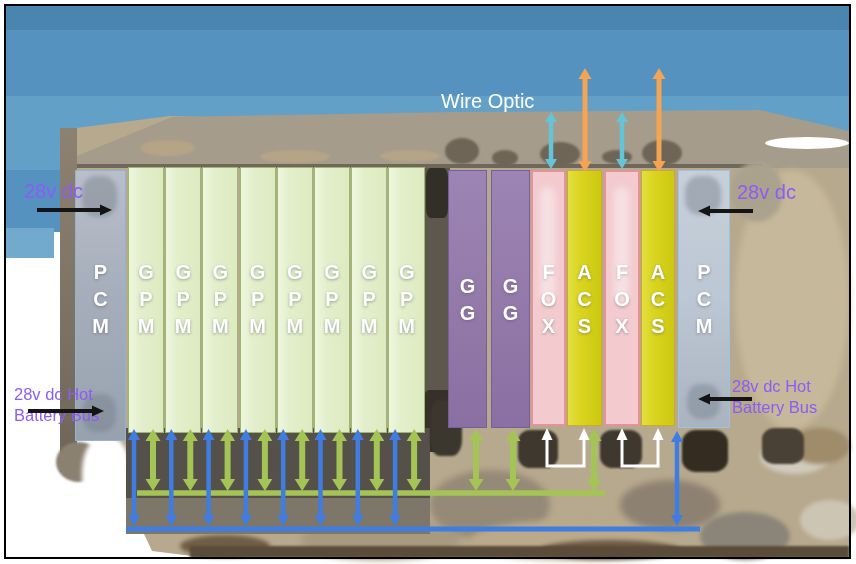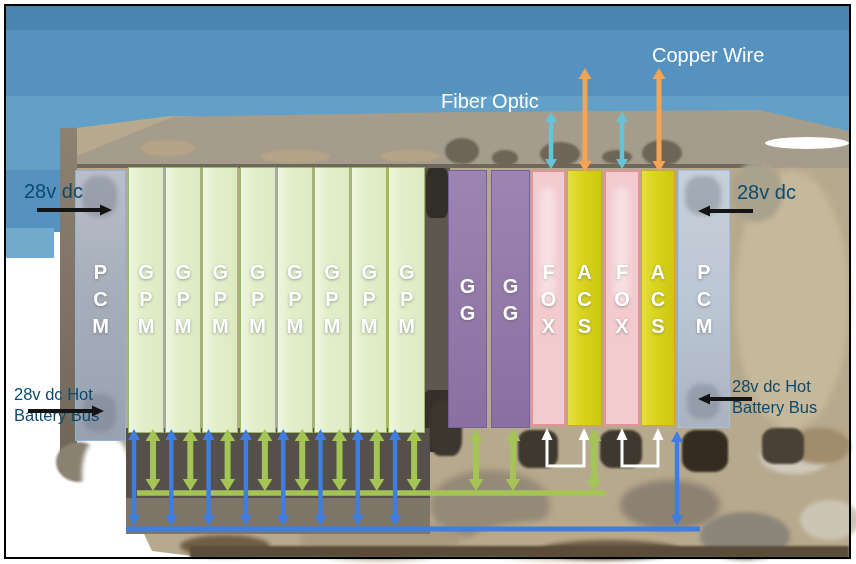--- a/index.html
+++ b/index.html
@@ -22,21 +22,21 @@
        border:1.5px solid #9cb86d;padding-top:91px;}
   .gg{background:linear-gradient(180deg,#9c84b4,#8a70a2);
        border:1.5px solid #74619b;padding-top:102px;}
   .fox{background:#f3cbcf;border:2px solid #e2939c;padding-top:87px;}
   .fox::after{content:"";position:absolute;left:24%;top:6%;width:48%;height:46%;
        background:rgba(255,255,255,.4);border-radius:10px;filter:blur(3px);}
   .acs{background:linear-gradient(90deg,#e4df40,#d9d41e 40%,#ccc812);
        border:1.5px solid #d0a828;padding-top:88px;}
   .lbl{position:absolute;font-size:20px;white-space:pre-line;}
   .lbl-white{color:#fff;}
-  .lbl-black{color:#0c4a6e;}
+  .lbl-black{color:#8b5cf6;}
   .lbl-small{font-size:16.5px;line-height:21px;margin-top:28px;}
   svg#arrows{position:absolute;left:0;top:0;pointer-events:none;}
   .st-blue{stroke:var(--c-blue);}   .f-blue{fill:var(--c-blue);}
   .st-green{stroke:var(--c-green);} .f-green{fill:var(--c-green);}
   .st-cyan{stroke:var(--c-cyan);}   .f-cyan{fill:var(--c-cyan);}
   .st-orange{stroke:var(--c-orange);}.f-orange{fill:var(--c-orange);}
   .st-white{stroke:var(--c-white);} .f-white{fill:var(--c-white);}
   .st-black{stroke:var(--c-black);} .f-black{fill:var(--c-black);}
   #frame-border{position:absolute;left:4px;top:4px;width:847px;height:555px;
        border:2px solid #000;box-sizing:border-box;pointer-events:none;}
@@ -143,22 +143,21 @@
 O
 X</div>
       <div class="module acs" style="left: 641px; top: 170px; width: 34px; height: 256px;">A
 C
 S</div>
       <div class="module pcm2" style="left: 678px; top: 170px; width: 52px; height: 258px;">P
 C
 M</div>
     </div>
 
-  <div class="lbl lbl-white" style="left:441px;top:90px;">Fiber Optic</div>
-  <div class="lbl lbl-white" style="left:652px;top:44px;">Copper Wire</div>
+  <div class="lbl lbl-white" style="left:441px;top:90px;">Wire Optic</div>
   <div class="lbl lbl-black" style="left:24px;top:180px;">28v dc</div>
   <div class="lbl lbl-black" style="left:737px;top:181px;">28v dc</div>
   <div class="lbl lbl-black lbl-small" style="left:14px;top:356px;">28v dc Hot
 Battery Bus</div>
   <div class="lbl lbl-black lbl-small" style="left:732px;top:348px;">28v dc Hot
 Battery Bus</div>
 
   <svg id="arrows" width="856" height="564" viewBox="0 0 856 564">
       <line x1="137" y1="493" x2="605" y2="493" class="st-green" stroke-width="5.5"></line>
       <line x1="126" y1="529" x2="700" y2="529" class="st-blue" stroke-width="5"></line>

